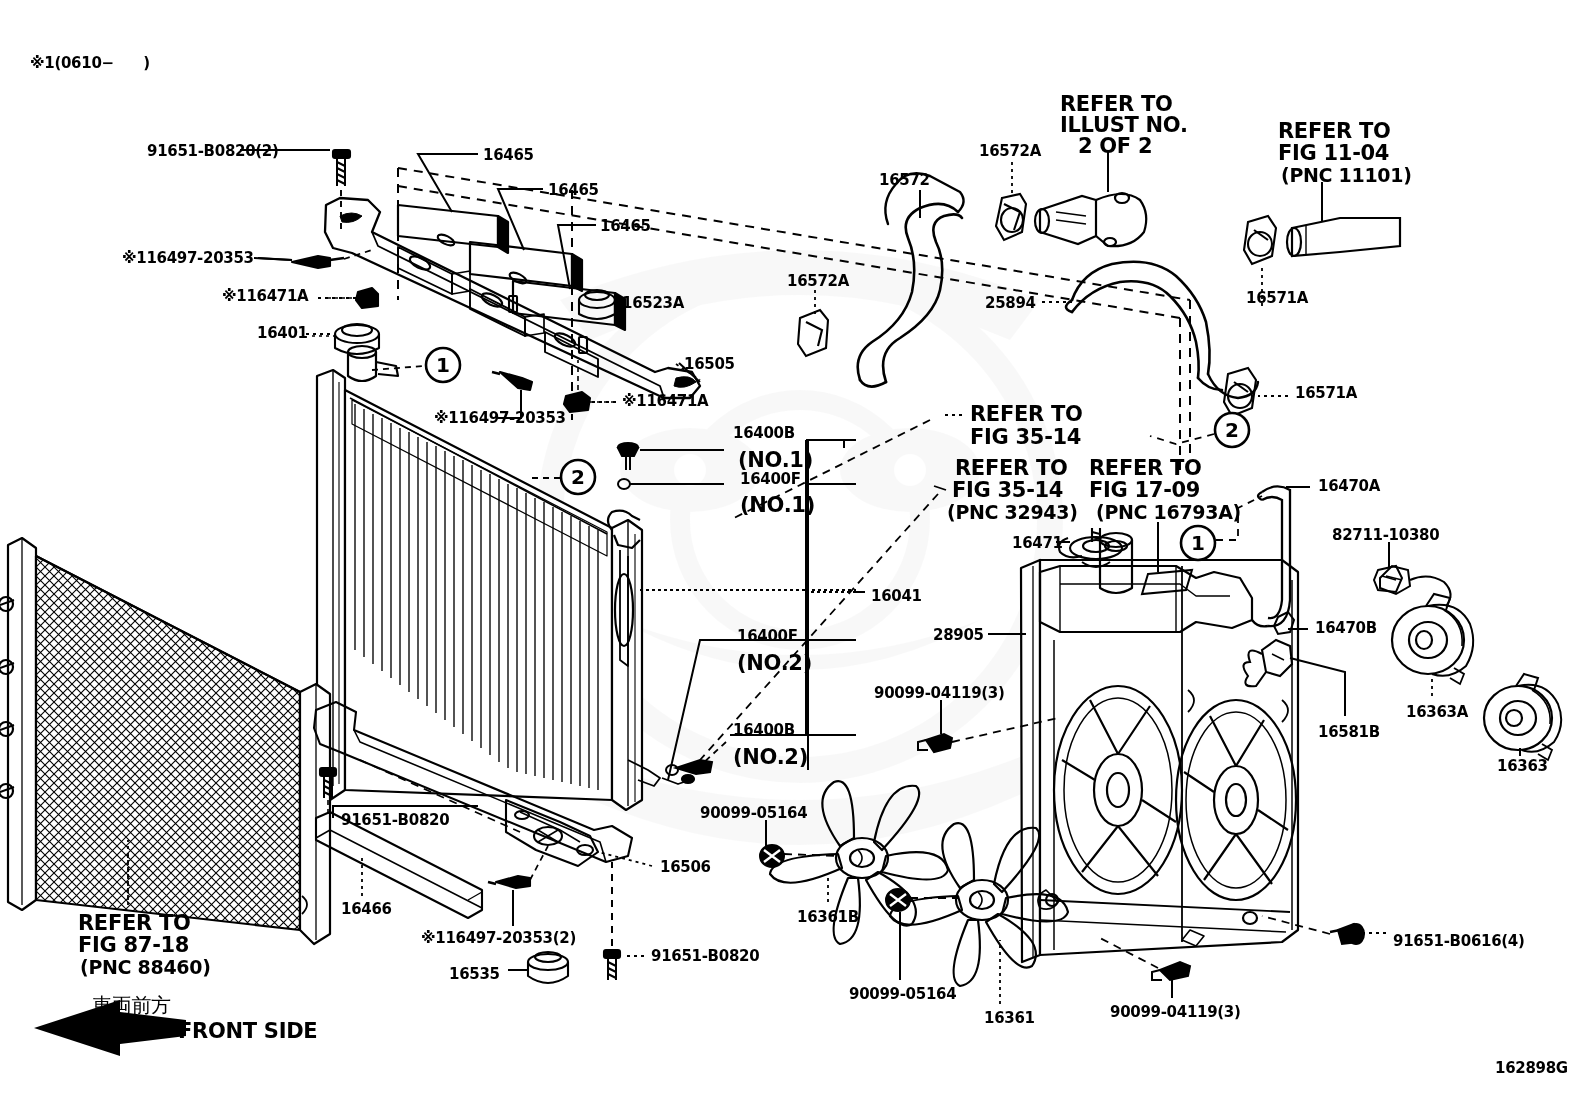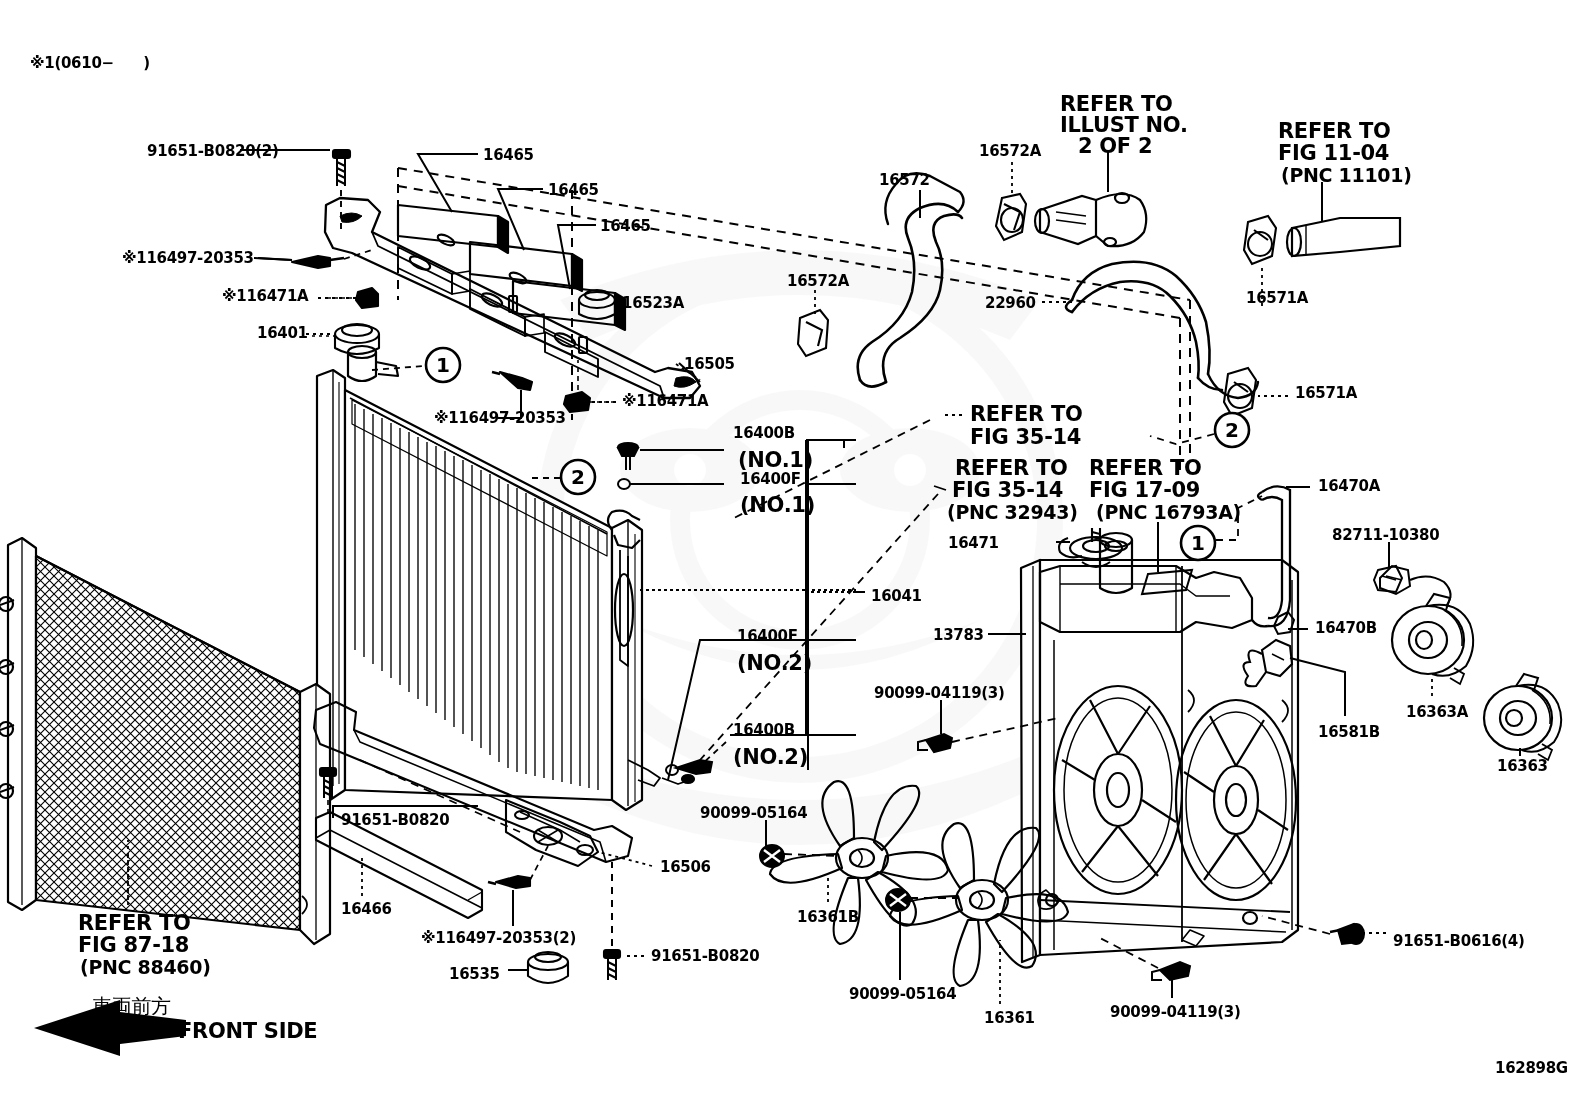--- a/index.html
+++ b/index.html
@@ -8,21 +8,21 @@
     font-family:"DejaVu Sans",sans-serif;overflow:hidden;
   }
   .lbl{
     position:absolute;color:#000;font-weight:bold;white-space:pre;
     font-family:"DejaVu Sans",sans-serif;line-height:1.08;letter-spacing:-0.3px;
   }
   .lbl.s22{font-size:15px;}
   .lbl.s21{font-size:21px;}
   .lbl.s20{font-size:20px;}
   .lbl.s19{font-size:19px;}
-  .lbl.cjk{font-family:Liberation Sans, sans-serif;font-weight:normal;}
+  .lbl.cjk{font-family:Liberation Mono, monospace;font-weight:normal;}
   #art{position:absolute;left:0;top:0;width:1592px;height:1099px;}
   .wm{opacity:.06;}
 </style>
 </head>
 <body>
 
 <div id="sheet">
 
   <svg id="art" viewBox="0 0 1592 1099">
     <defs>
@@ -609,41 +609,41 @@
       <div class="lbl s22" style="left: 622px; top: 393px;">※116471A</div>
       <div class="lbl s22" style="left: 979px; top: 143px;">16572A</div>
       <div class="lbl s21" style="left: 1060px; top: 93px;">REFER TO</div>
       <div class="lbl s21" style="left: 1060px; top: 114px;">ILLUST NO.</div>
       <div class="lbl s21" style="left: 1078px; top: 135px;">2 OF 2</div>
       <div class="lbl s21" style="left: 1278px; top: 120px;">REFER TO</div>
       <div class="lbl s21" style="left: 1278px; top: 142px;">FIG 11-04</div>
       <div class="lbl s19" style="left: 1281px; top: 165px;">(PNC 11101)</div>
       <div class="lbl s22" style="left: 879px; top: 172px;">16572</div>
       <div class="lbl s22" style="left: 787px; top: 273px;">16572A</div>
-      <div class="lbl s22" style="left: 985px; top: 295px;">22960</div>
+      <div class="lbl s22" style="left: 985px; top: 295px;">25894</div>
       <div class="lbl s22" style="left: 1246px; top: 290px;">16571A</div>
       <div class="lbl s22" style="left: 1295px; top: 385px;">16571A</div>
       <div class="lbl s21" style="left: 970px; top: 403px;">REFER TO</div>
       <div class="lbl s21" style="left: 970px; top: 426px;">FIG 35-14</div>
       <div class="lbl s22" style="left: 733px; top: 425px;">16400B</div>
       <div class="lbl s21" style="left: 738px; top: 449px;">(NO.1)</div>
       <div class="lbl s22" style="left: 740px; top: 471px;">16400F</div>
       <div class="lbl s21" style="left: 740px; top: 494px;">(NO.1)</div>
       <div class="lbl s21" style="left: 955px; top: 457px;">REFER TO</div>
       <div class="lbl s21" style="left: 952px; top: 479px;">FIG 35-14</div>
       <div class="lbl s19" style="left: 947px; top: 502px;">(PNC 32943)</div>
       <div class="lbl s21" style="left: 1089px; top: 457px;">REFER TO</div>
       <div class="lbl s21" style="left: 1089px; top: 479px;">FIG 17-09</div>
       <div class="lbl s19" style="left: 1096px; top: 502px;">(PNC 16793A)</div>
       <div class="lbl s22" style="left: 1318px; top: 478px;">16470A</div>
       <div class="lbl s22" style="left: 1332px; top: 527px;">82711-10380</div>
-      <div class="lbl s22" style="left: 948px; top: 535px;">16471</div>
+      <div class="lbl s22" style="left: 1012px; top: 535px;">16471</div>
       <div class="lbl s22" style="left: 1315px; top: 620px;">16470B</div>
       <div class="lbl s22" style="left: 871px; top: 588px;">16041</div>
-      <div class="lbl s22" style="left: 933px; top: 627px;">13783</div>
+      <div class="lbl s22" style="left: 933px; top: 627px;">28905</div>
       <div class="lbl s22" style="left: 737px; top: 628px;">16400F</div>
       <div class="lbl s21" style="left: 737px; top: 652px;">(NO.2)</div>
       <div class="lbl s22" style="left: 733px; top: 722px;">16400B</div>
       <div class="lbl s21" style="left: 733px; top: 746px;">(NO.2)</div>
       <div class="lbl s22" style="left: 1318px; top: 724px; text-align: center;">16581B</div>
       <div class="lbl s22" style="left: 1406px; top: 704px;">16363A</div>
       <div class="lbl s22" style="left: 1497px; top: 758px;">16363</div>
       <div class="lbl s22" style="left: 874px; top: 685px;">90099-04119(3)</div>
       <div class="lbl s22" style="left: 700px; top: 805px;">90099-05164</div>
       <div class="lbl s22" style="left: 341px; top: 812px;">91651-B0820</div>

